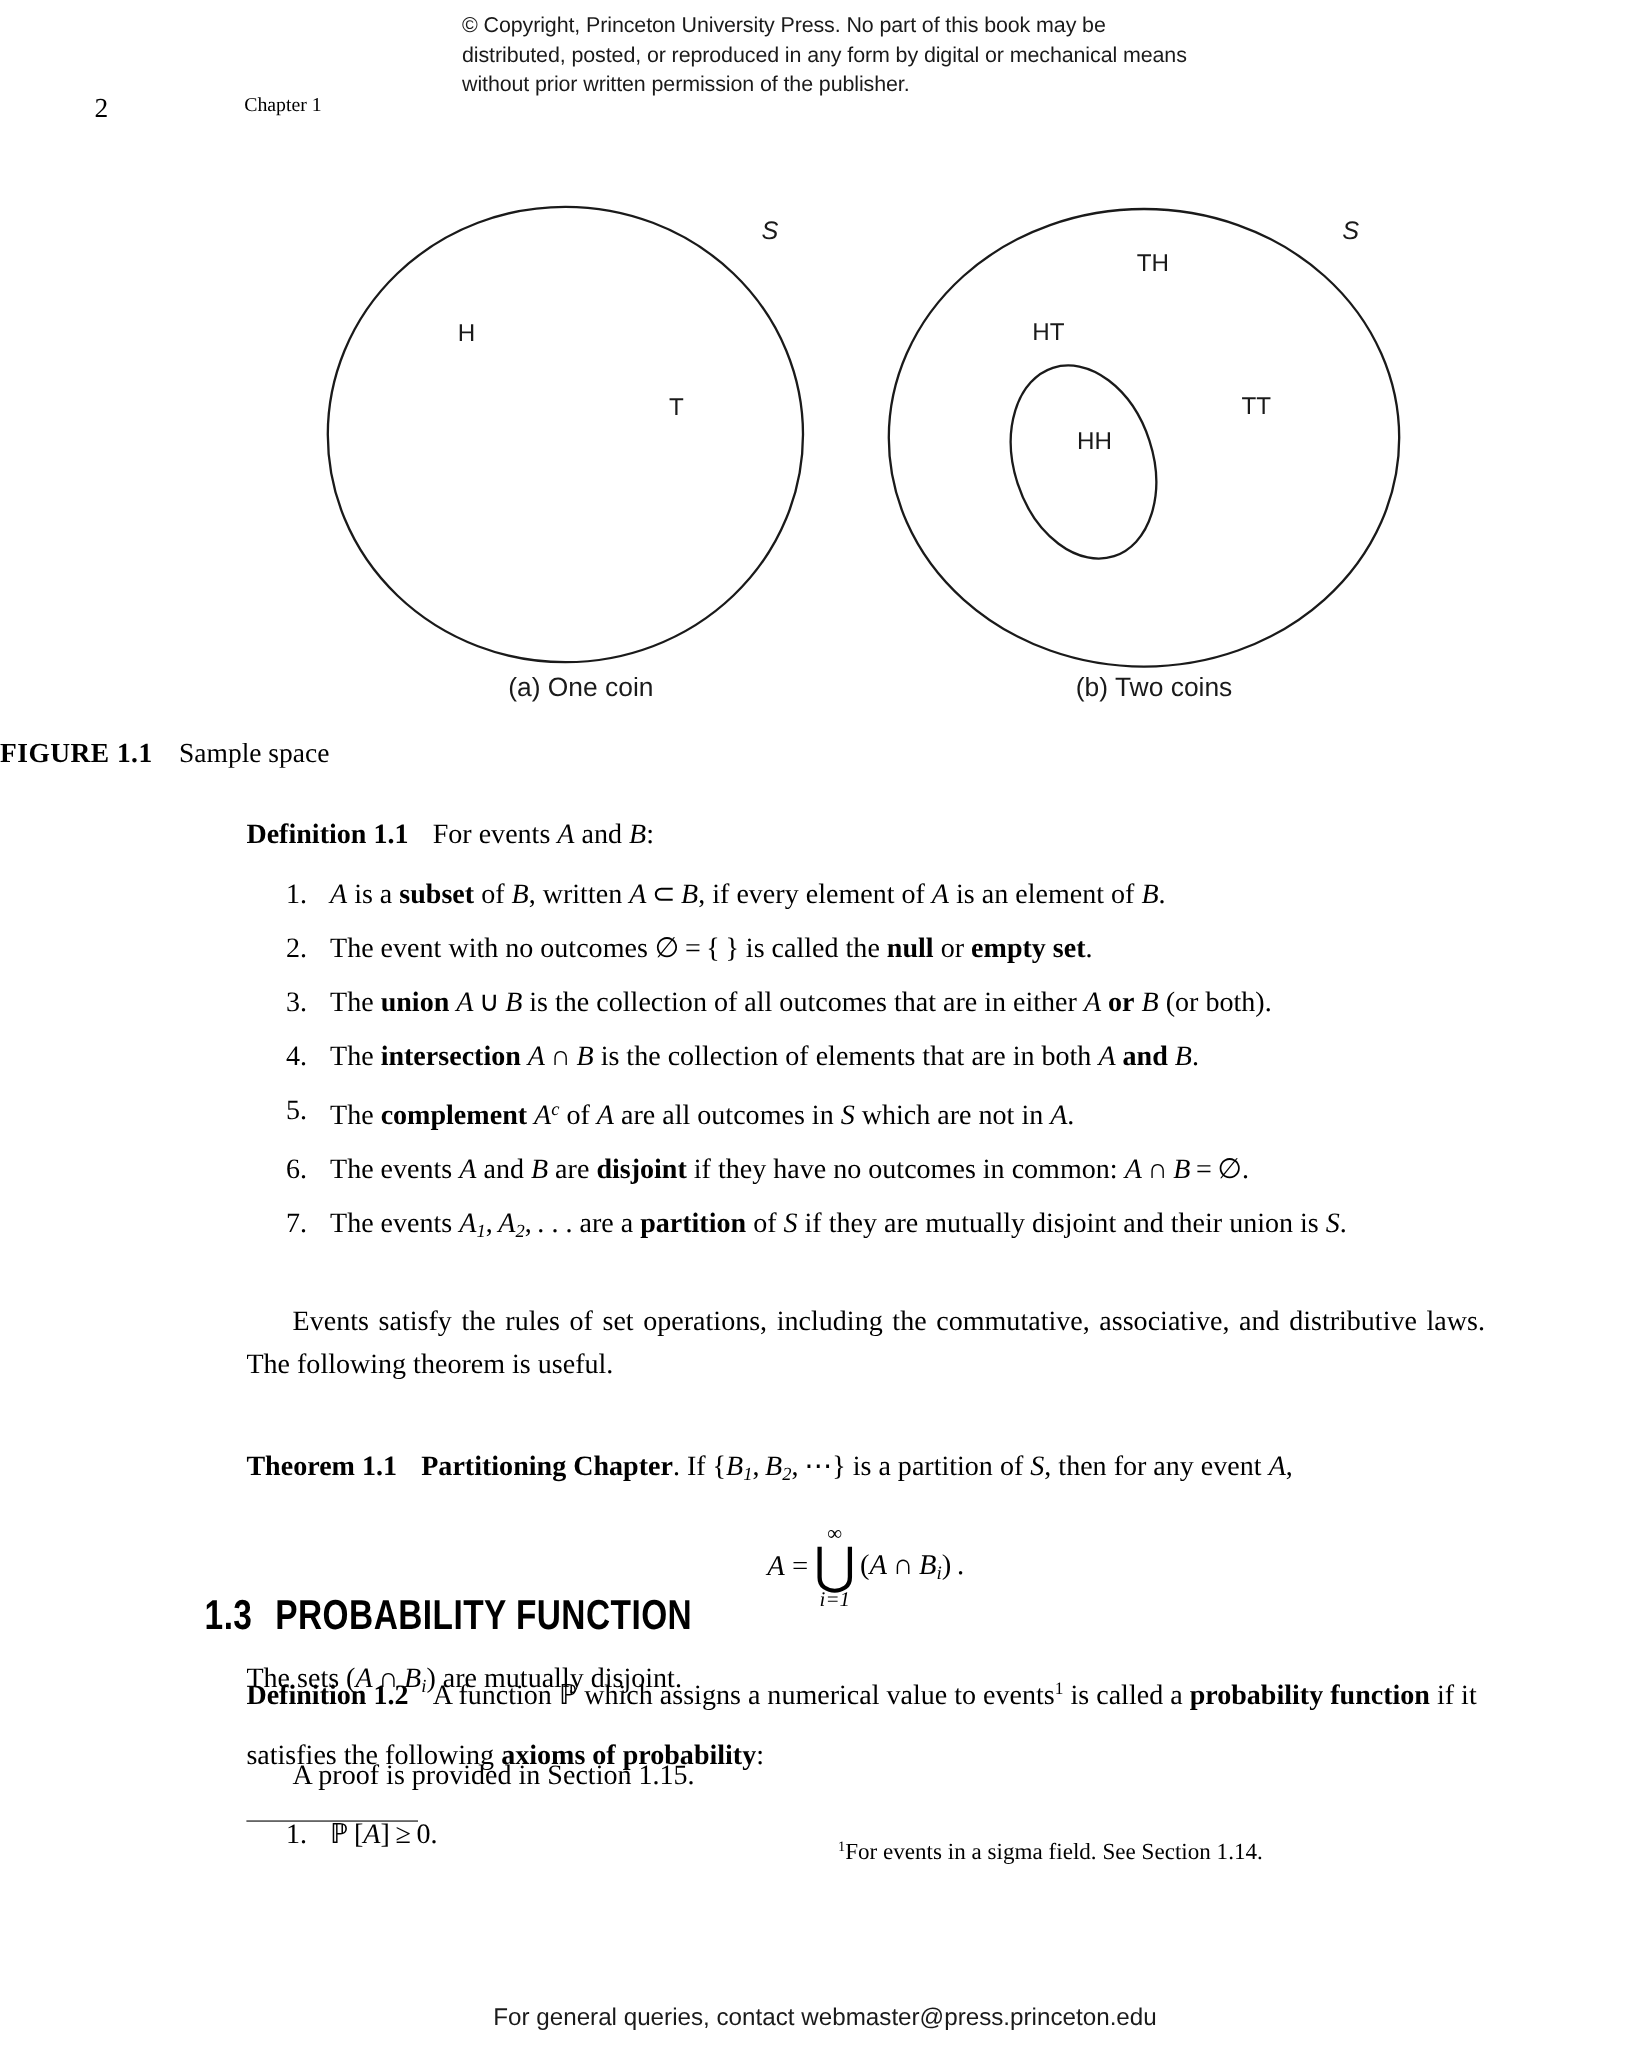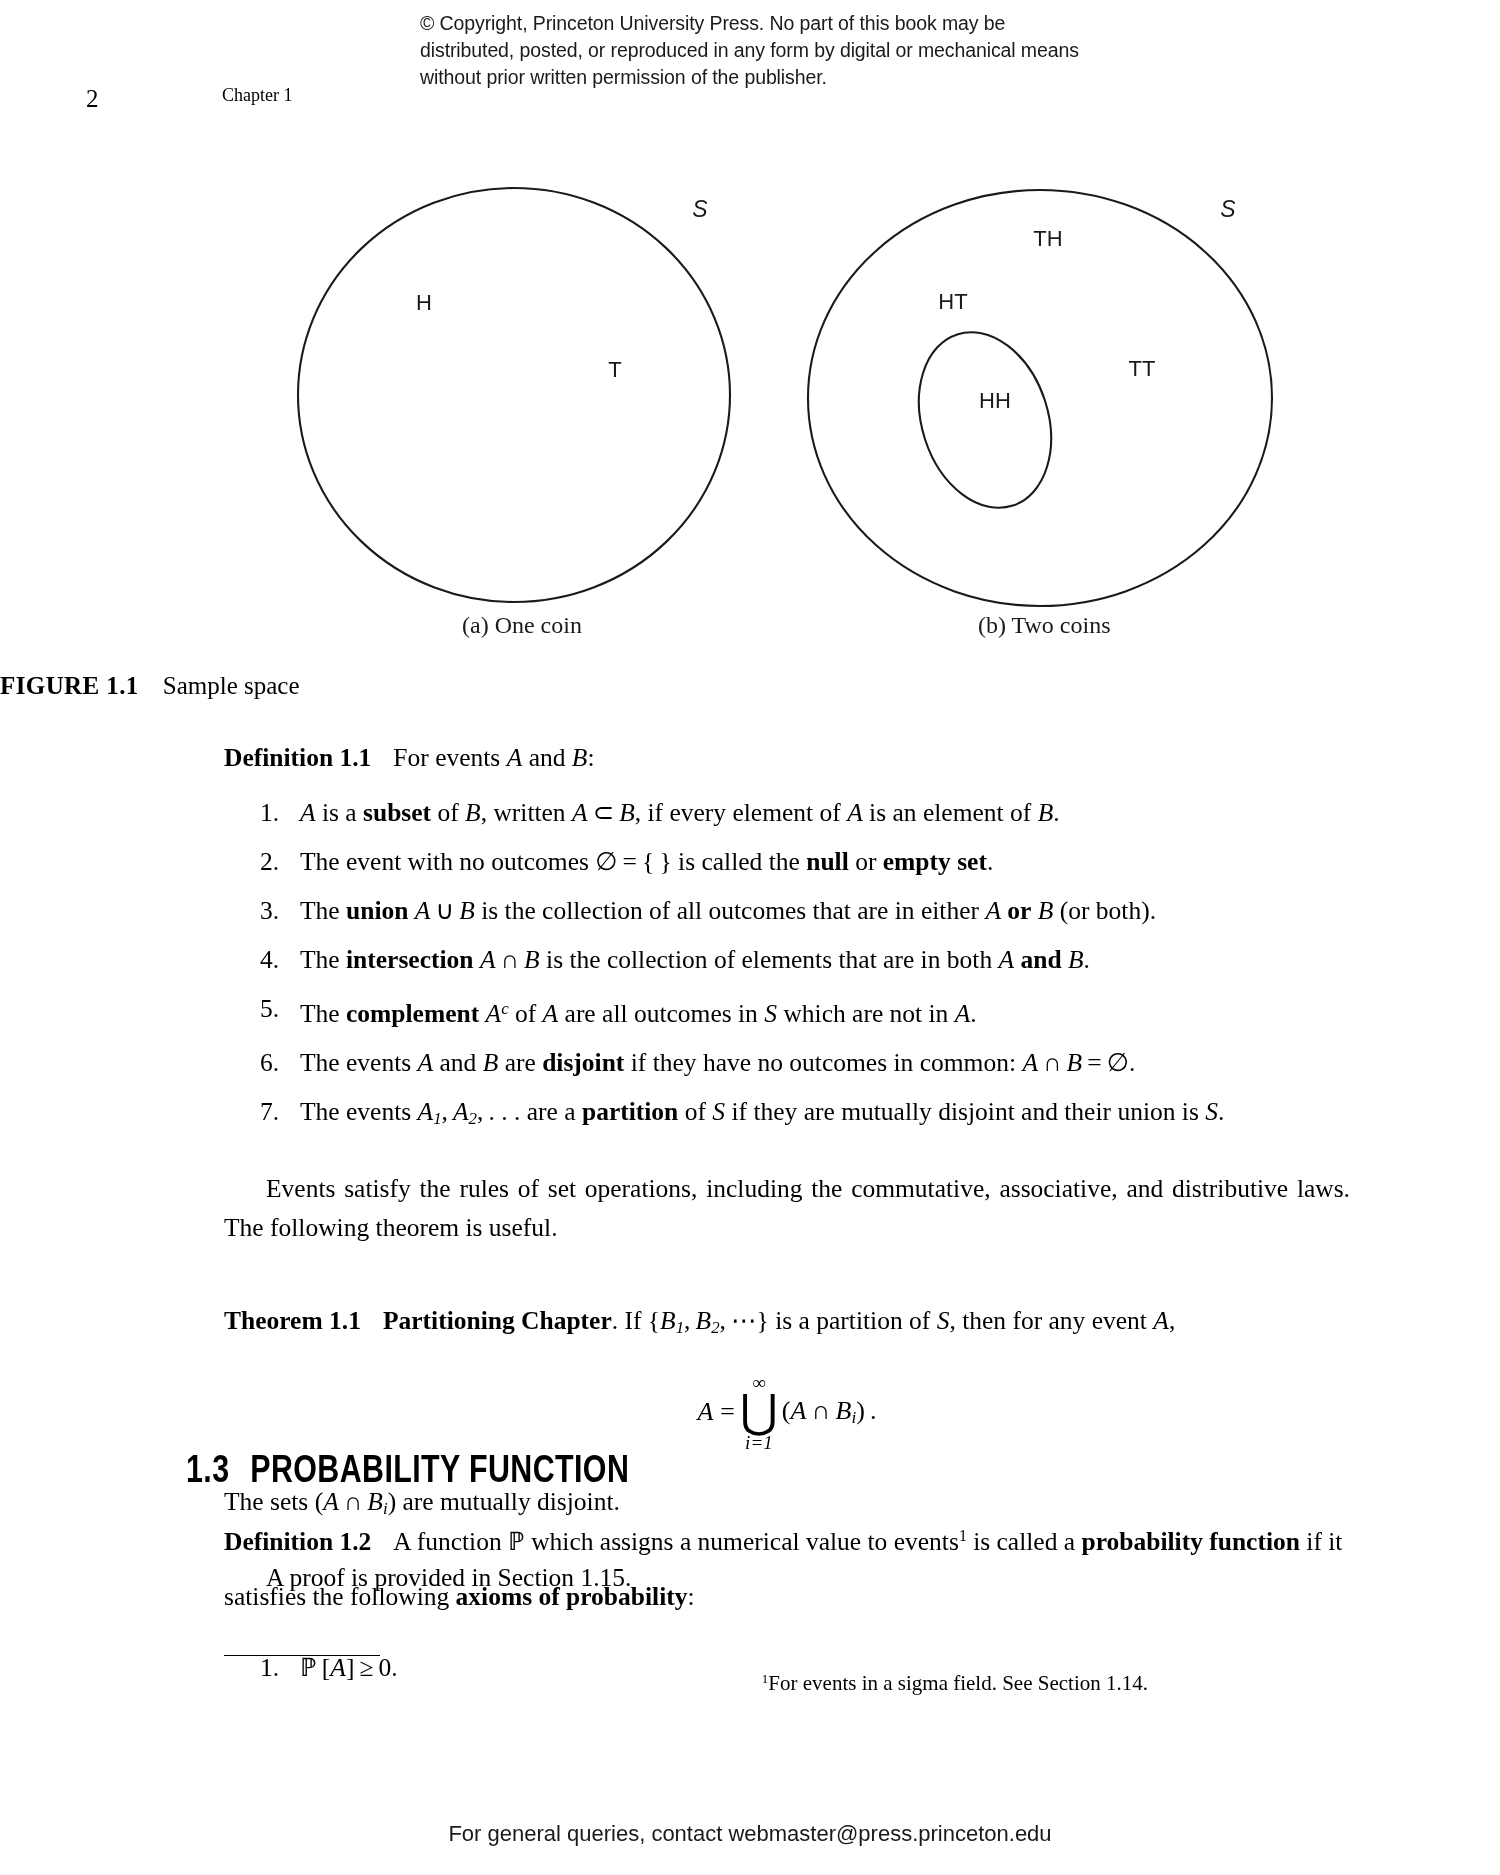--- a/index.html
+++ b/index.html
@@ -66,21 +66,21 @@
     fill: #1a1a1a;
   }
   .set-label {
     font-family: "Liberation Sans", sans-serif;
     font-size: 23px;
     font-style: italic;
     fill: #1a1a1a;
   }
   .subcaption {
     position: absolute;
-    font-family: Liberation Serif, serif;
+    font-family: Liberation Sans, sans-serif;
     font-size: 24px;
     color: #1a1a1a;
     white-space: nowrap;
   }
   .subcaption.a { left: 462px; top: 612px; }
   .subcaption.b { left: 978px; top: 612px; }
 
   .fig-caption {
     position: absolute;
     left: 0;
@@ -122,21 +122,21 @@
   }
   ol.items li .marker {
     position: absolute;
     left: 36px;
     top: 0;
     width: 34px;
     text-align: left;
   }
 
   .para {
-    margin: 30px 0 0 0;
+    margin: 42px 0 0 0;
     text-indent: 42px;
     text-align: justify;
   }
   .para.noindent { text-indent: 0; }
 
   .theorem { margin-top: 54px; }
 
   
   .equation {
     margin: 26px 0 0 0;

